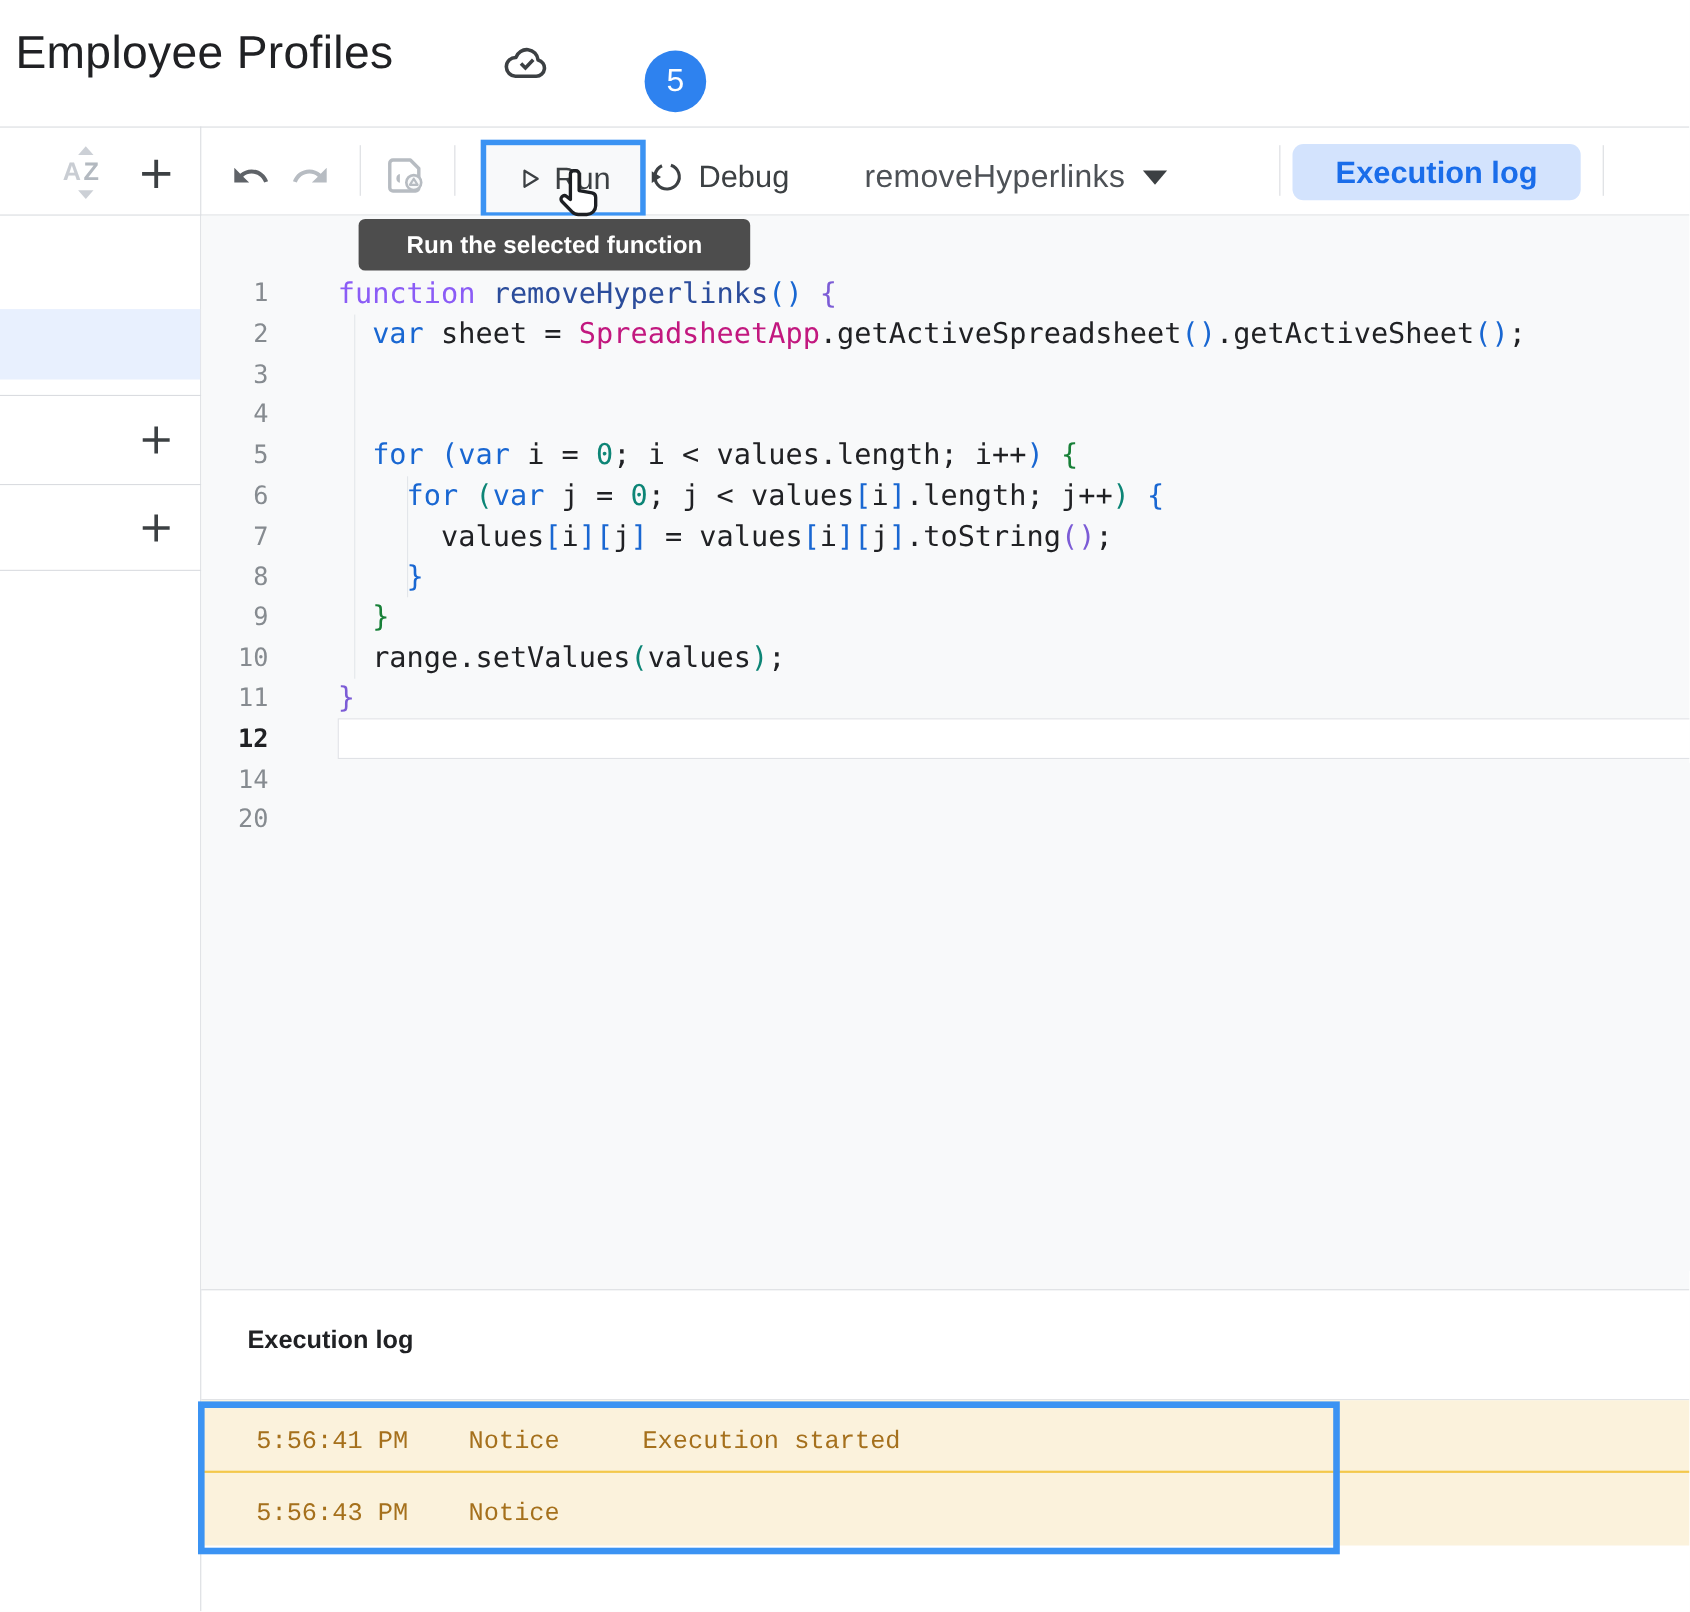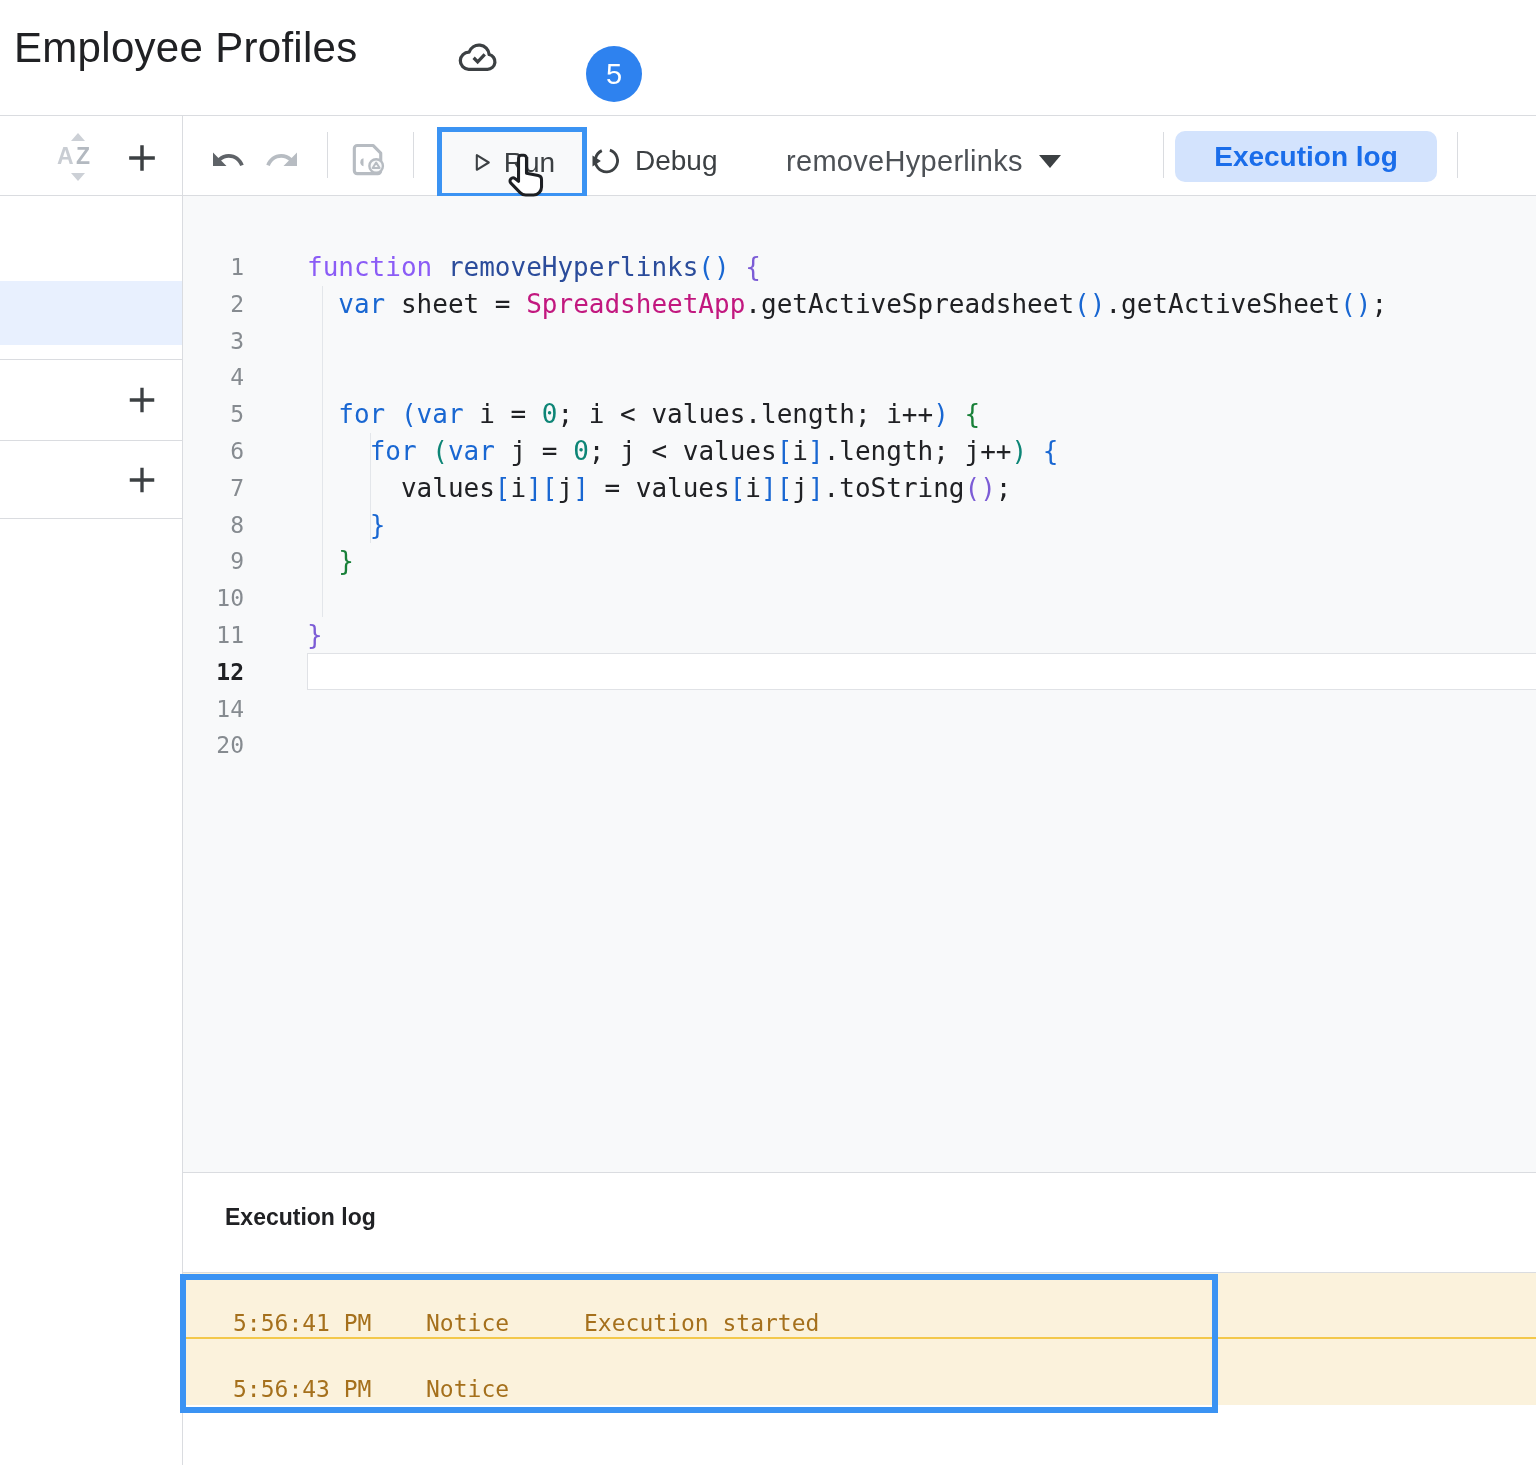--- a/index.html
+++ b/index.html
@@ -41,21 +41,21 @@
   .code-wrap{left:183px;top:249px;width:1353px;z-index:2;}
   .code-row{display:flex;height:36.8px;line-height:36.8px;font-family:"DejaVu Sans Mono",monospace;}
   .gutter{display:inline-block;width:61px;text-align:right;font-size:23px;color:#868b90;flex:none;}
   .code-row.active .gutter{color:#202124;font-weight:700;}
   .code{margin-left:63px;font-size:26px;white-space:pre;}
   
   .log-title{left:225px;top:1204px;font-size:23px;font-weight:700;color:#202124;}
   .log-band{left:183px;top:1273px;width:1353px;height:132px;background:var(--log-bg);z-index:2;}
   .log-row{position:relative;height:66px;font-family:"DejaVu Sans Mono",monospace;font-size:23px;color:var(--log-fg);}
   .log-row + .log-row{border-top:2px solid var(--log-div);margin-top:-2px;}
-  .log-row span{position:absolute;top:17px;line-height:66px;}
+  .log-row span{position:absolute;top:4px;line-height:66px;font-family:Liberation Mono, monospace;}
   .log-time{left:50px;} .log-level{left:243px;} .log-msg{left:401px;}
   .ann-box{left:180px;top:1274px;width:1038px;height:139px;border:6px solid var(--ann-blue);box-sizing:border-box;z-index:5;background:transparent;}
   .hand{left:500px;top:148px;width:56px;height:56px;z-index:11;}
 </style>
 </head>
 <body>
 
 <div class="page">
 
   <div class="abs title">Employee Profiles</div>
@@ -144,20 +144,21 @@
 
   <div class="abs fnsel">
     <span class="btn-label">removeHyperlinks</span>
     <i class="caret"></i>
   </div>
 
   <div class="abs vline" style="left:1163px;top:132px;height:46px;"></div>
   <div class="abs pill">Execution log</div>
   <div class="abs vline" style="left:1457px;top:132px;height:46px;"></div>
 
+  <div class="abs tooltip">Run the selected function</div>
 
   <div class="abs editor-bg"></div>
   <div class="abs cur-line"></div>
   <div class="abs iguide" style="left:322px;top:286px;height:331px;"></div>
   <div class="abs iguide" style="left:370px;top:433px;height:110px;"></div>
   <div class="abs code-wrap">
       <div class="code-row">
         <span class="gutter">1</span>
         <span class="code"><span style="color: #8b5cf6;">function</span><span style="color: rgb(32, 33, 36);"> </span><span style="color: rgb(43, 76, 155);">removeHyperlinks</span><span style="color: rgb(25, 103, 210);">()</span><span style="color: rgb(32, 33, 36);"> </span><span style="color: rgb(124, 92, 214);">{</span></span>
       </div>
@@ -186,20 +187,21 @@
       <div class="code-row">
         <span class="gutter">8</span>
         <span class="code"><span style="color: rgb(32, 33, 36);">    </span><span style="color: rgb(25, 103, 210);">}</span></span>
       </div>
       <div class="code-row">
         <span class="gutter">9</span>
         <span class="code"><span style="color: rgb(32, 33, 36);">  </span><span style="color: rgb(24, 128, 56);">}</span></span>
       </div>
       <div class="code-row">
         <span class="gutter">10</span>
+        <span class="code"><span style="color: rgb(32, 33, 36);">  range.setValues</span><span style="color: rgb(13, 133, 118);">(</span><span style="color: rgb(32, 33, 36);">values</span><span style="color: rgb(13, 133, 118);">)</span><span style="color: rgb(32, 33, 36);">;</span></span>
       </div>
       <div class="code-row">
         <span class="gutter">11</span>
         <span class="code"><span style="color: rgb(124, 92, 214);">}</span></span>
       </div>
       <div class="code-row active">
         <span class="gutter">12</span>
         <span class="code"></span>
       </div>
       <div class="code-row">

